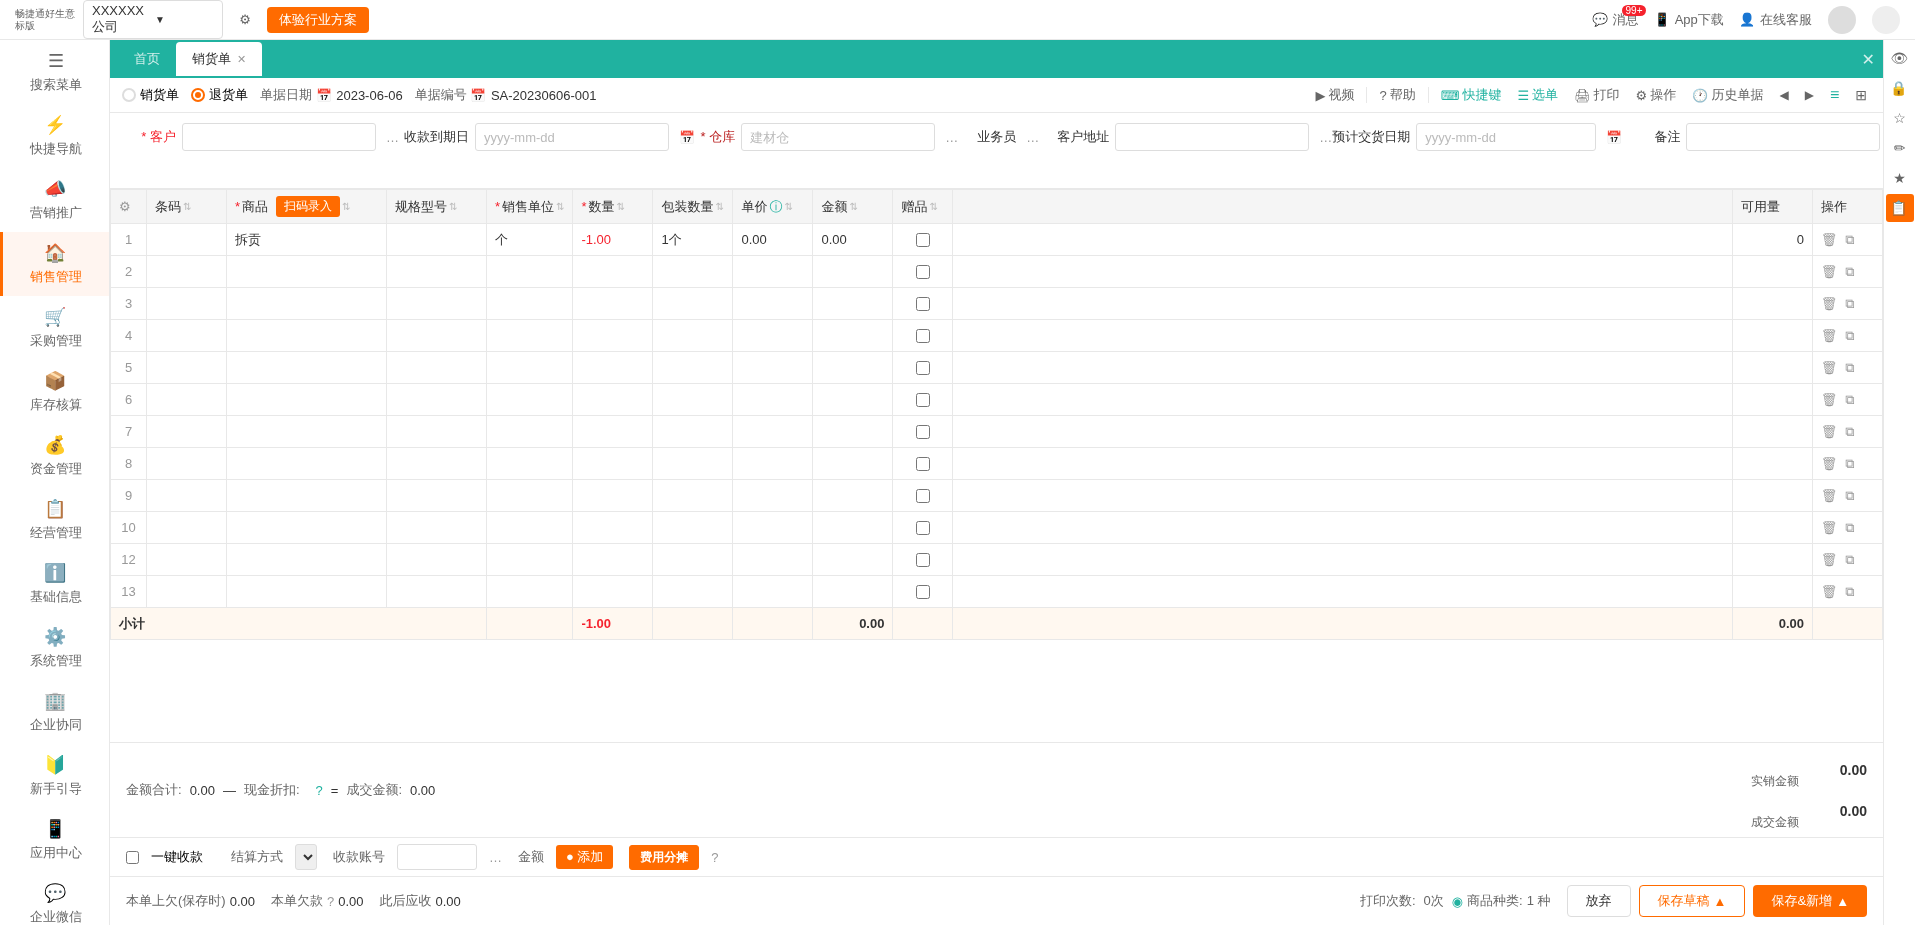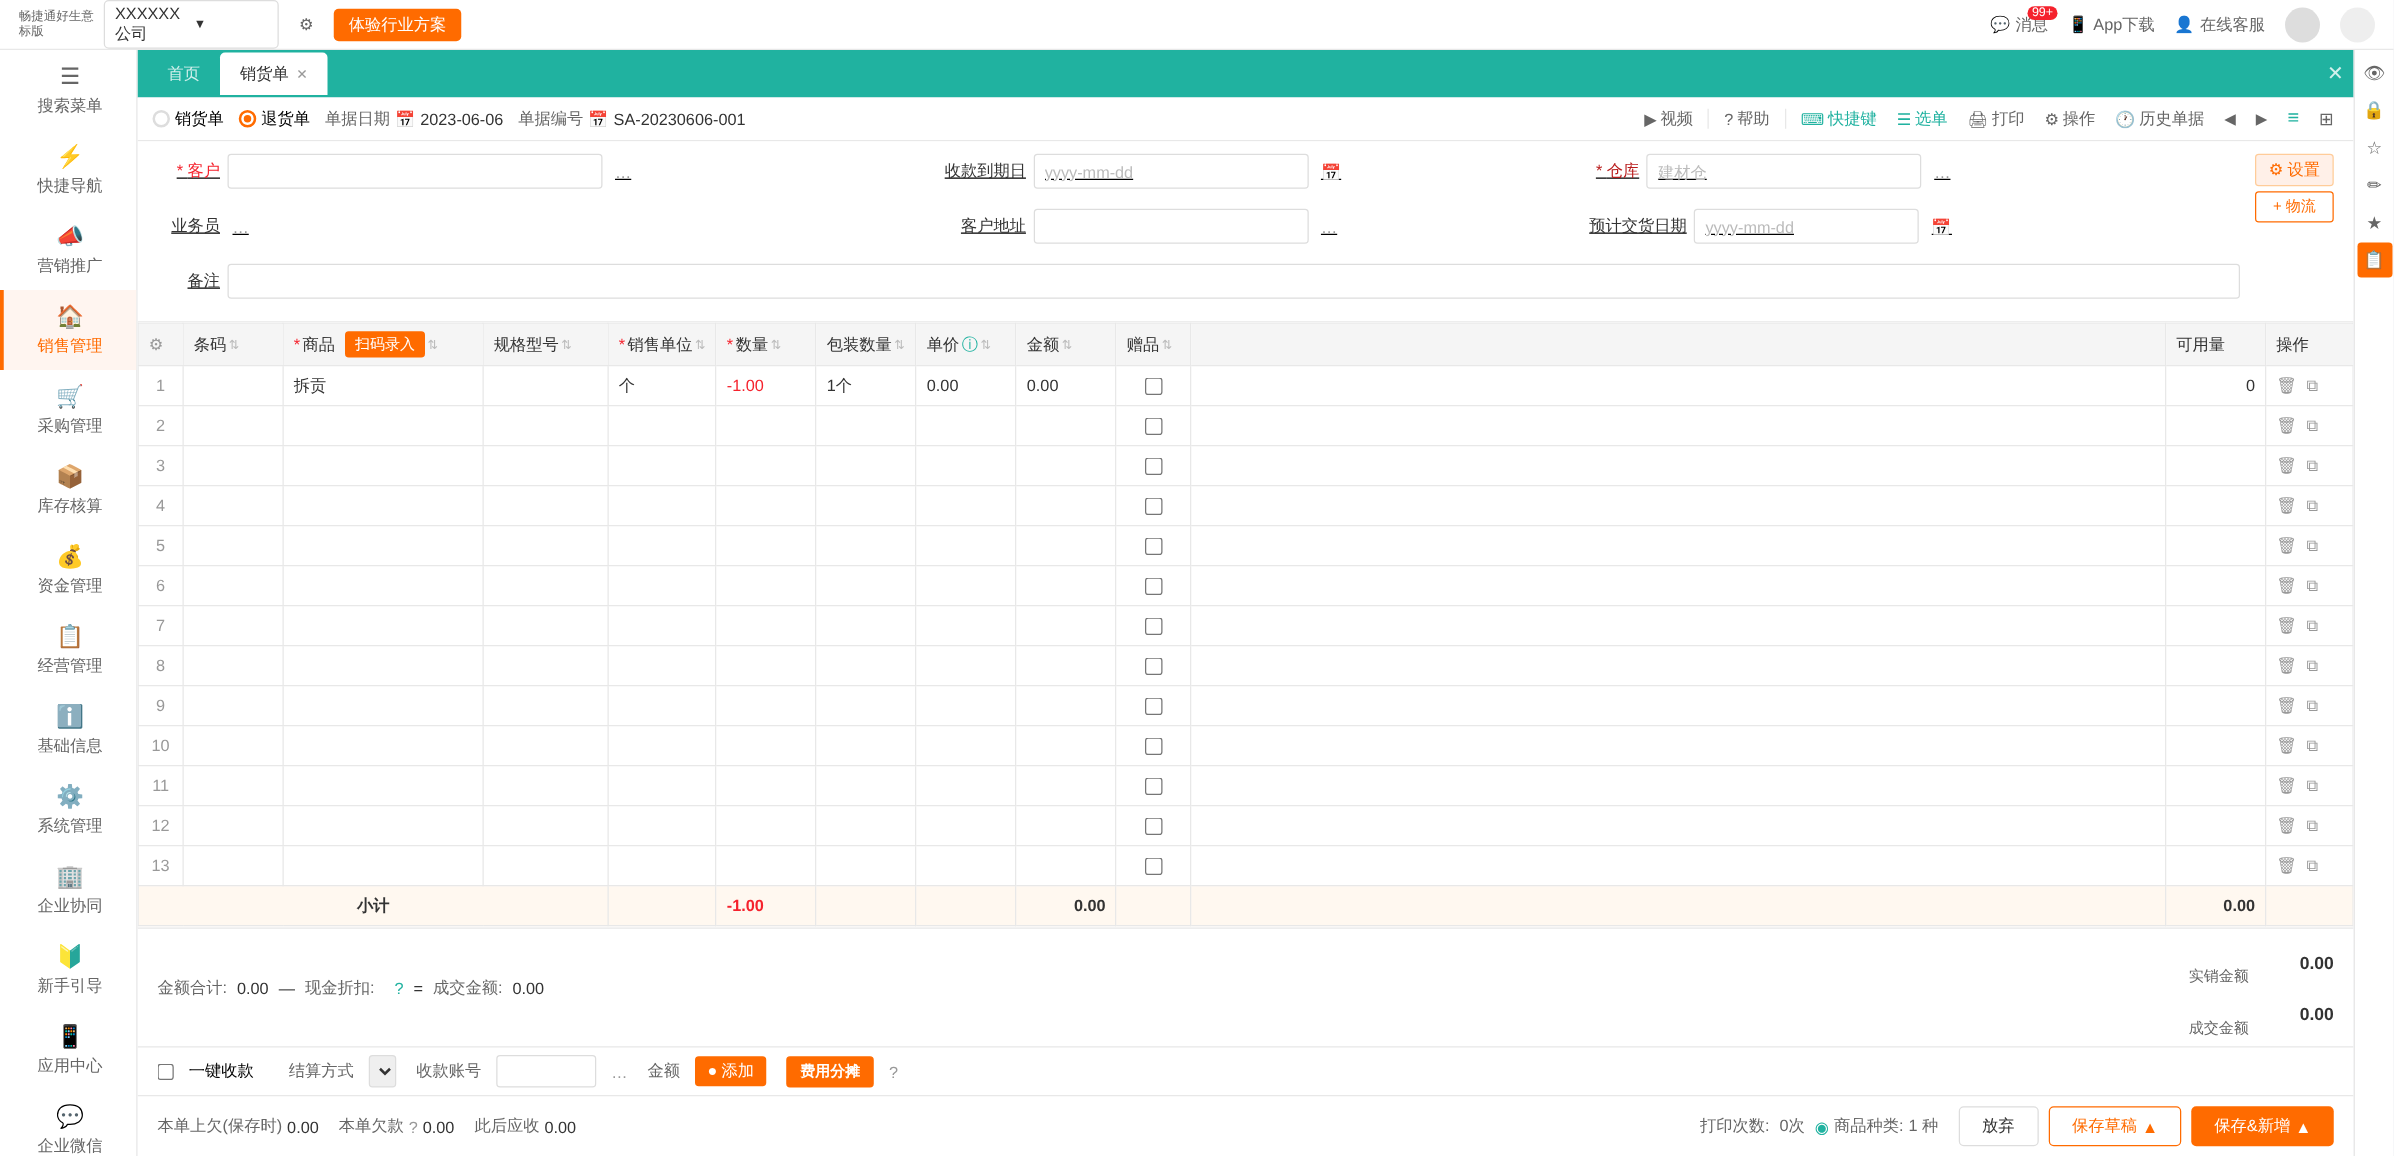--- a/index.html
+++ b/index.html
@@ -300,21 +300,21 @@
           </div>
           <div class="toolbar-btn">◀</div>
           <div class="toolbar-btn">▶</div>
           <div class="toolbar-btn" style="color:#20b2a0; font-size:16px;">≡</div>
           <div class="toolbar-btn" style="font-size:14px;">⊞</div>
         </div>
       </div>
 
       <div class="form-area">
         <div style="display:flex; gap:0; align-items:flex-start;">
-          <div style="flex:1; display:flex; flex-direction:column; gap:8px;text-decoration:underline;">
+          <div style="flex:1; display:flex; flex-direction:row; gap:8px;">
 
             <div class="form-row">
               <div class="form-group" style="flex:1.2;">
                 <span class="form-label" style="color:#f5222d; min-width:50px; text-align:right;">* <span>客户</span></span>
                 <input class="form-input" type="text" style="flex: 1 1 0%; max-width: 300px;">
                 <span class="form-dots">…</span>
               </div>
               <div class="form-group" style="flex:1;">
                 <span class="form-label" style="min-width:70px;">收款到期日</span>
                 <input class="form-input" type="text" style="flex: 1 1 0%; max-width: 220px;" placeholder="yyyy-mm-dd">
@@ -655,42 +655,20 @@
                     </div>
       </td>
       <td style="flex:1; min-width:200px;"></td>
       <td class="col-avail" style="text-align:right;"></td>
       <td class="col-ops">
         <span style="cursor:pointer; color:#999; margin-right:4px;">🗑</span>
         <span style="cursor:pointer; color:#999;">⧉</span>
       </td>
     </tr>
                 <tr>
-      <td class="col-num" style="text-align:center; color:#999;">11</td>
-      <td class="col-barcode"><input style="width: 100%; border: none; outline: none; background: transparent;" value=""></td>
-      <td class="col-product"></td>
-      <td class="col-spec"></td>
-      <td class="col-unit"></td>
-      <td class="col-qty" style=""></td>
-      <td class="col-pkg"></td>
-      <td class="col-price"></td>
-      <td class="col-amount"></td>
-      <td class="col-gift">
-        <div class="checkbox-cell">
-                      <input type="checkbox" class="cell-checkbox" style="">
-                    </div>
-      </td>
-      <td style="flex:1; min-width:200px;"></td>
-      <td class="col-avail" style="text-align:right;"></td>
-      <td class="col-ops">
-        <span style="cursor:pointer; color:#999; margin-right:4px;">🗑</span>
-        <span style="cursor:pointer; color:#999;">⧉</span>
-      </td>
-    </tr>
-                <tr>
       <td class="col-num" style="text-align:center; color:#999;">12</td>
       <td class="col-barcode"><input style="width: 100%; border: none; outline: none; background: transparent;" value=""></td>
       <td class="col-product"></td>
       <td class="col-spec"></td>
       <td class="col-unit"></td>
       <td class="col-qty" style=""></td>
       <td class="col-pkg"></td>
       <td class="col-price"></td>
       <td class="col-amount"></td>
       <td class="col-gift">
@@ -723,21 +701,21 @@
       <td style="flex:1; min-width:200px;"></td>
       <td class="col-avail" style="text-align:right;"></td>
       <td class="col-ops">
         <span style="cursor:pointer; color:#999; margin-right:4px;">🗑</span>
         <span style="cursor:pointer; color:#999;">⧉</span>
       </td>
     </tr>
               </tbody>
             <tfoot>
               <tr class="subtotal-row">
-                <td colspan="4" style="text-align:center; padding-right:8px; background:#fff8f0; font-weight:bold;">
+                <td colspan="4" style="text-align:left; padding-right:8px; background:#fff8f0; font-weight:bold;">
                   <span>小计</span>
                 </td>
                 <td style="background:#fff8f0;"></td>
                 <td style="background:#fff8f0;">
                   <span class="red-text">-1.00</span>
                 </td>
                 <td style="background:#fff8f0;"></td>
                 <td style="background:#fff8f0;"></td>
                 <td style="background:#fff8f0; text-align:right;">
                   <span>0.00</span>

